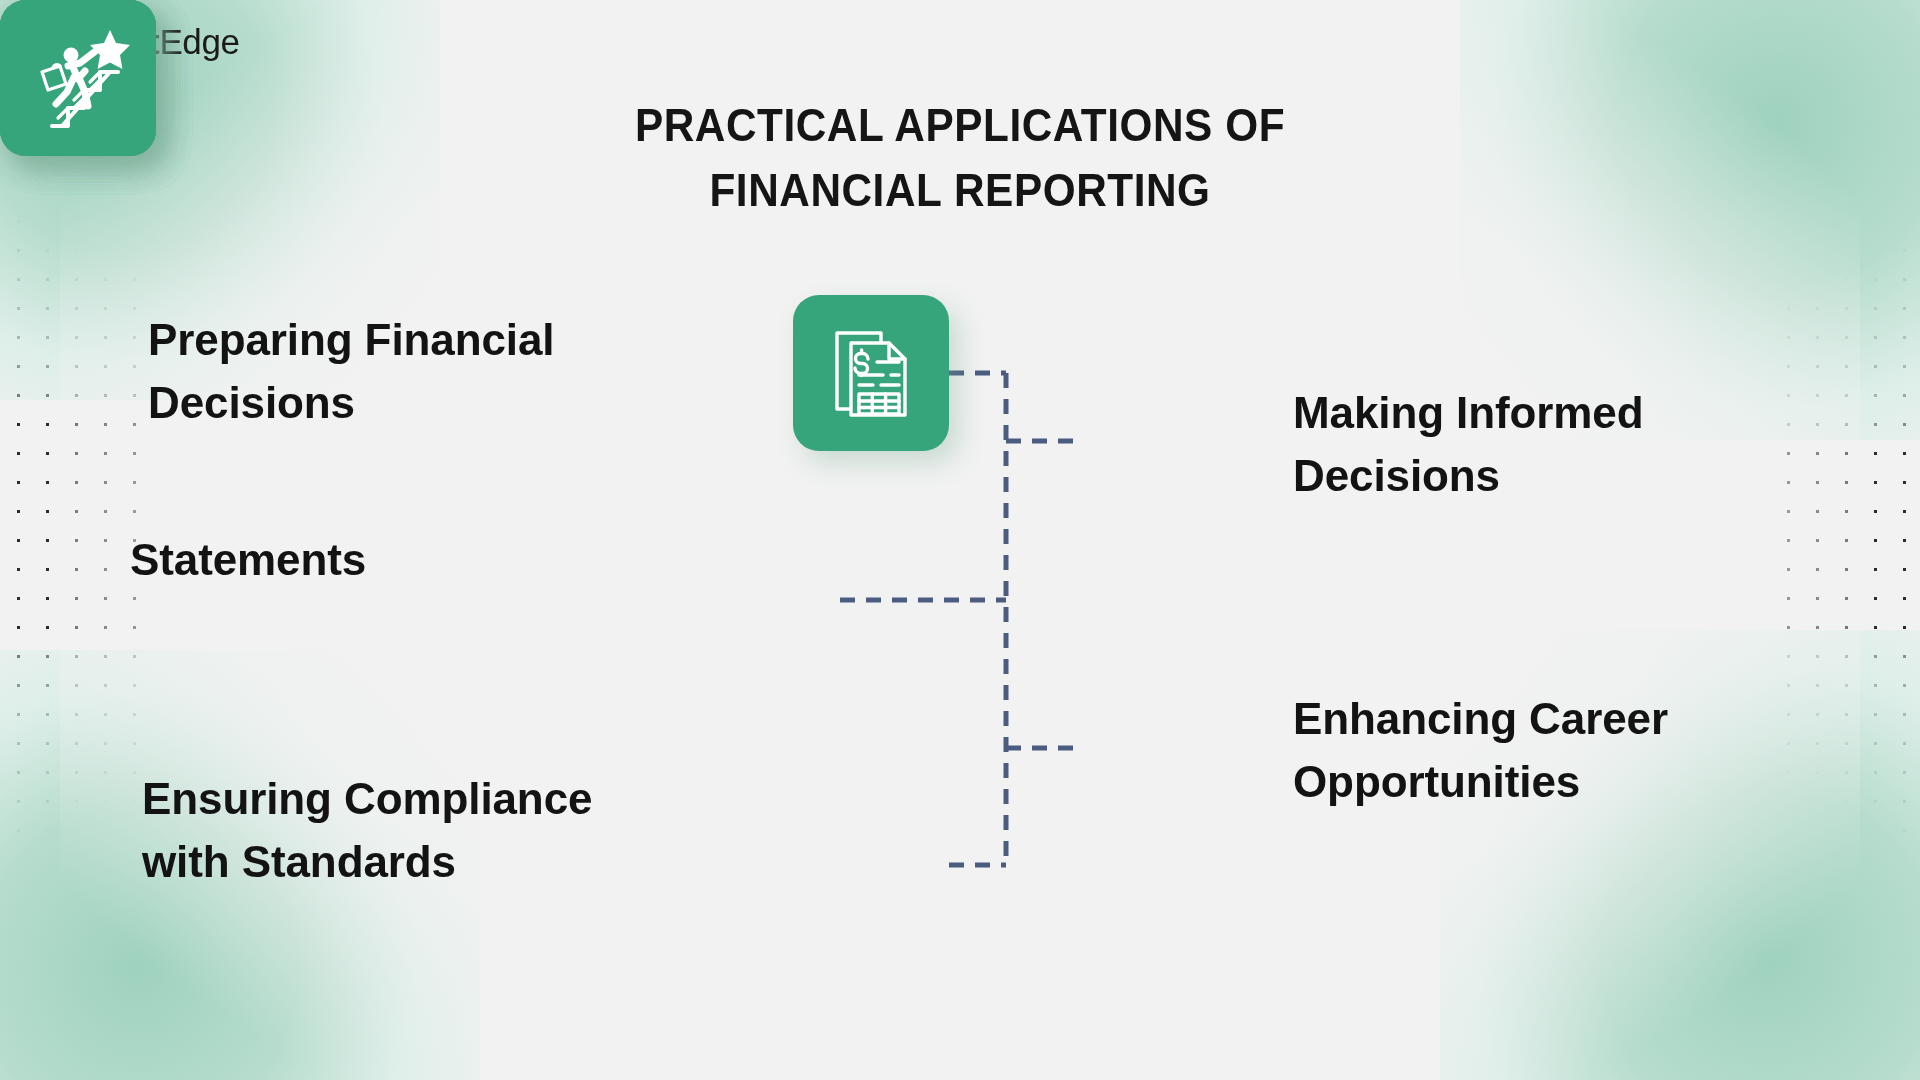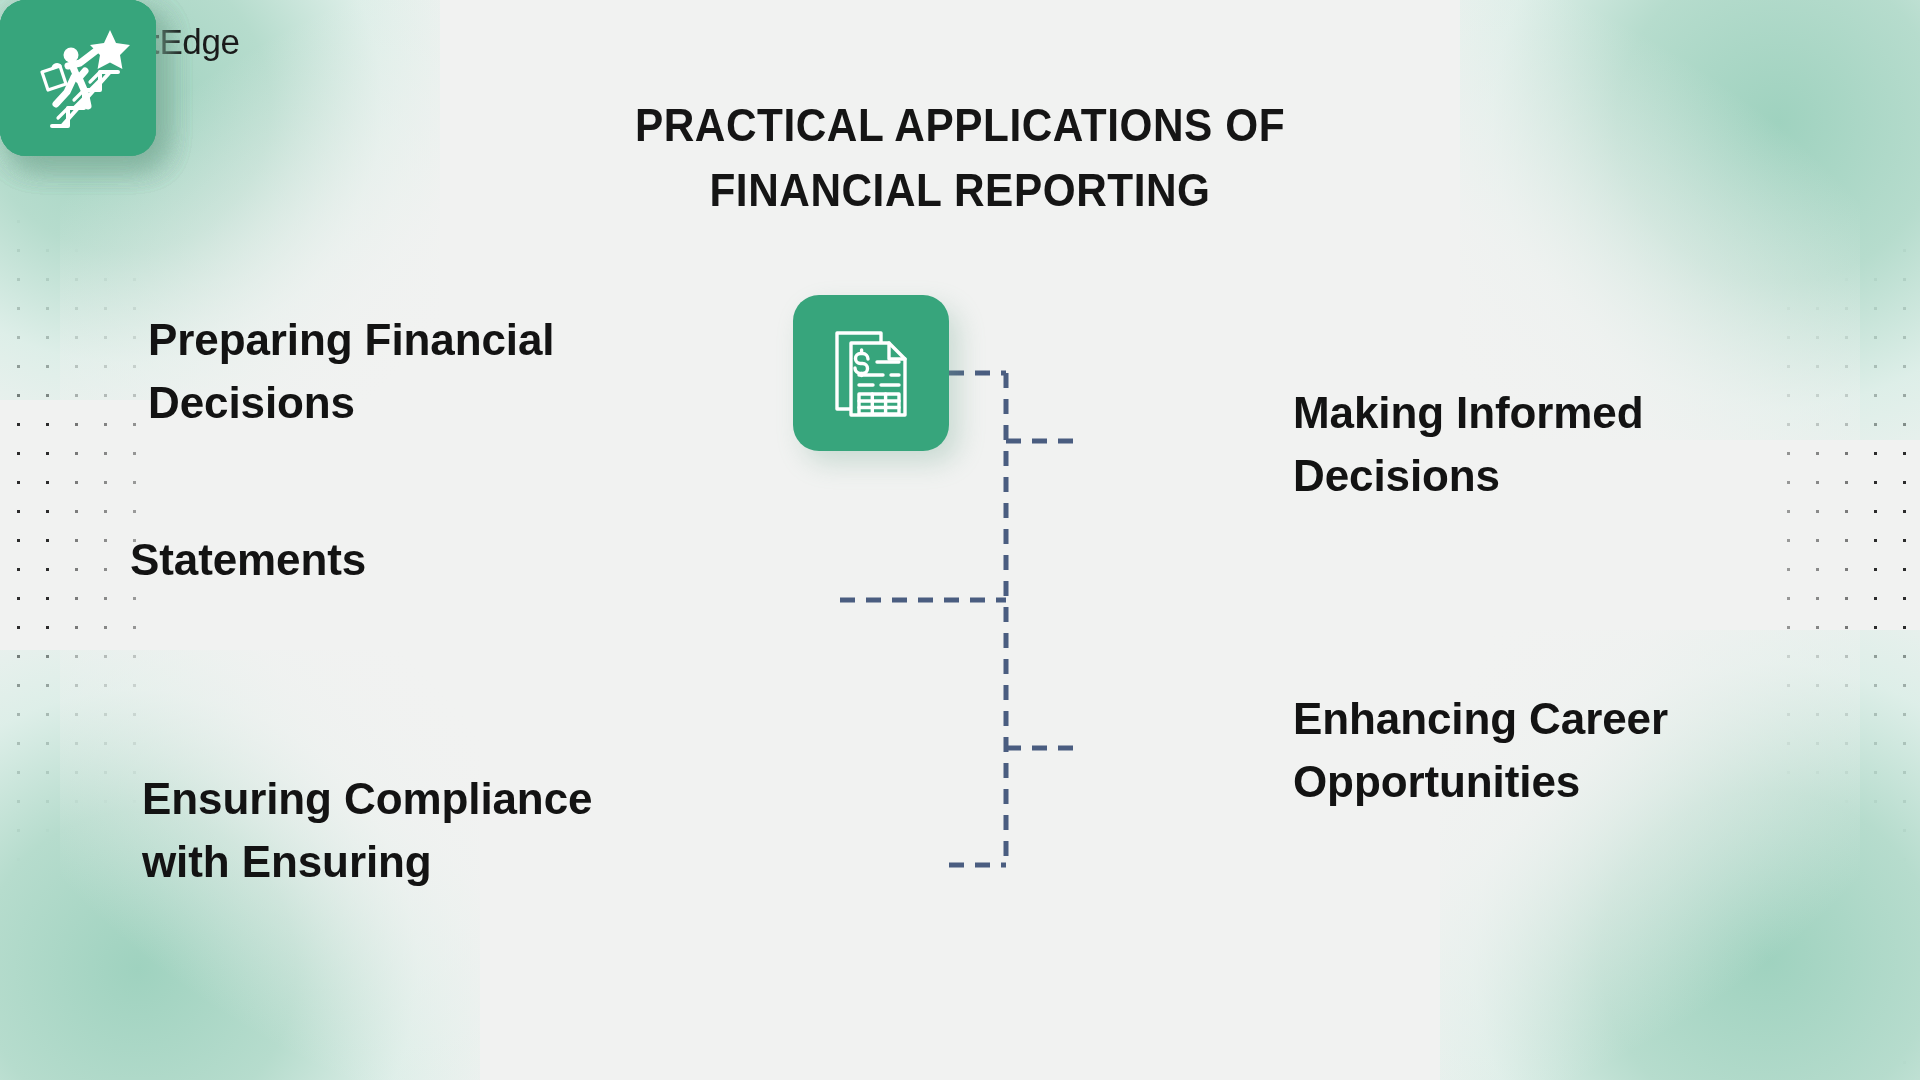--- a/index.html
+++ b/index.html
@@ -373,21 +373,21 @@
     <span class="ln">Preparing Financial</span>
     <span class="ln">Decisions</span>
   </div>
 
   <div class="label label-left lbl-2">
     <span class="ln">Statements</span>
   </div>
 
   <div class="label label-left lbl-3">
     <span class="ln">Ensuring Compliance</span>
-    <span class="ln">with Ensuring</span>
+    <span class="ln">with Standards</span>
   </div>
 
   <div class="label label-right lbl-5">
     <span class="ln">Enhancing Career</span>
     <span class="ln">Opportunities</span>
   </div>
 
   <div class="label label-right lbl-4">
     <span class="ln">Making Informed</span>
     <span class="ln">Decisions</span>

